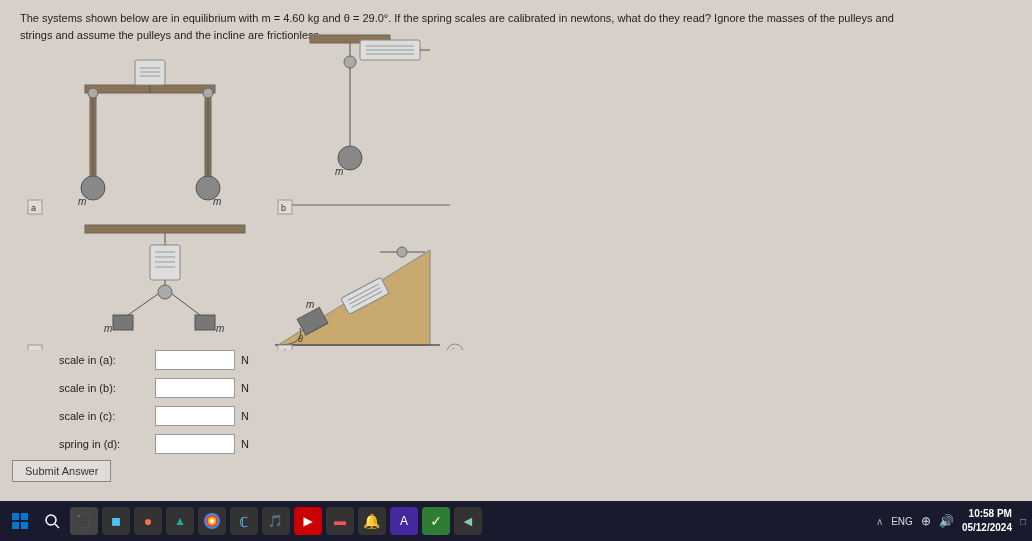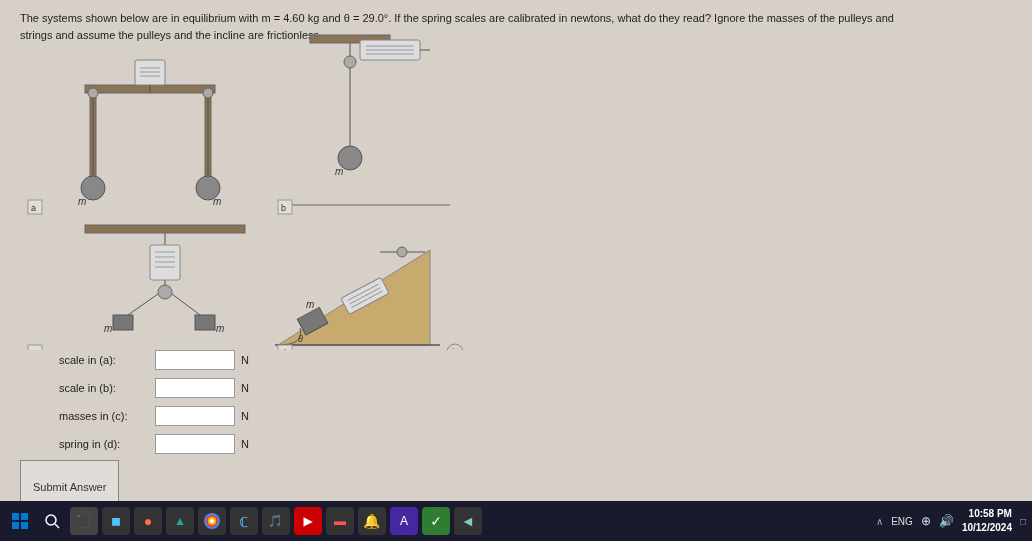--- a/index.html
+++ b/index.html
@@ -76,24 +76,24 @@
 
     .unit-label {
       font-size: 11px;
       color: #222;
     }
 
     
     .submit-btn {
       position: absolute;
       top: 460px;
-      left: 20px;
+      left: 12px;
       background: #e0ddd8;
       border: 1px solid #888;
-      padding: 20px 12px;
+      padding: 4px 12px;
       font-size: 11px;
       cursor: pointer;
       color: #333;
     }
 
     
     .taskbar {
       position: absolute;
       bottom: 0; left: 0;
       width: 1032px;
@@ -279,21 +279,21 @@
     <span class="input-label">scale in (a):</span>
     <input type="text" class="scale-input" value="" style="">
     <span class="unit-label">N</span>
   </div>
   <div class="input-row">
     <span class="input-label">scale in (b):</span>
     <input type="text" class="scale-input" value="" style="">
     <span class="unit-label">N</span>
   </div>
   <div class="input-row">
-    <span class="input-label">masses in (c):</span>
+    <span class="input-label">scale in (c):</span>
     <input type="text" class="scale-input" value="" style="">
     <span class="unit-label">N</span>
   </div>
   <div class="input-row">
     <span class="input-label">spring in (d):</span>
     <input type="text" class="scale-input" value="" style="">
     <span class="unit-label">N</span>
   </div>
 </div>
 
@@ -360,17 +360,17 @@
     <span style="color:#80cbc4;font-size:14px;">◄</span>
   </div>
 
   <div class="taskbar-right">
     <span style="color:#aaa;font-size:10px;">∧</span>
     <span style="color:#ddd;font-size:10px;">ENG</span>
     <span style="color:#ddd;font-size:12px;">⊕</span>
     <span style="color:#ddd;font-size:12px;">🔊</span>
     <div class="taskbar-time">
       <div>10:58 PM</div>
-      <div>10/12/2024</div>
+      <div>05/12/2024</div>
     </div>
     <span style="color:#aaa;font-size:10px;">□</span>
   </div>
 </div>
 
 </body></html>

